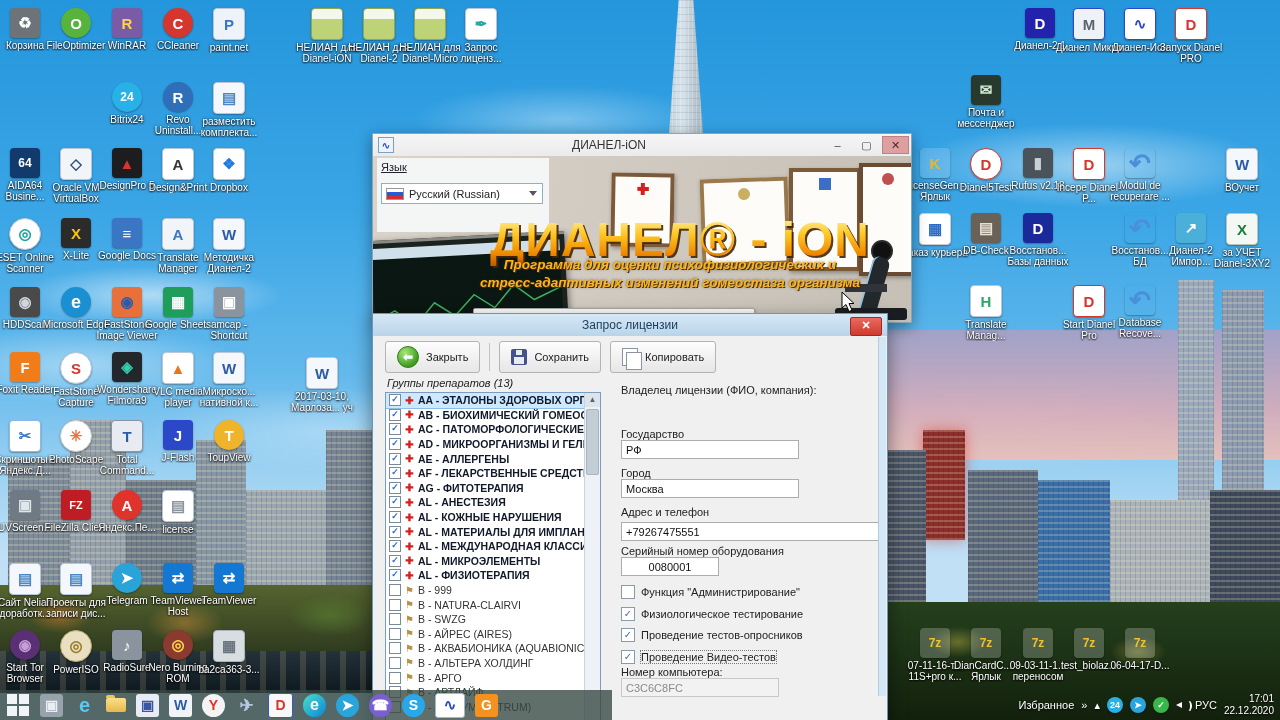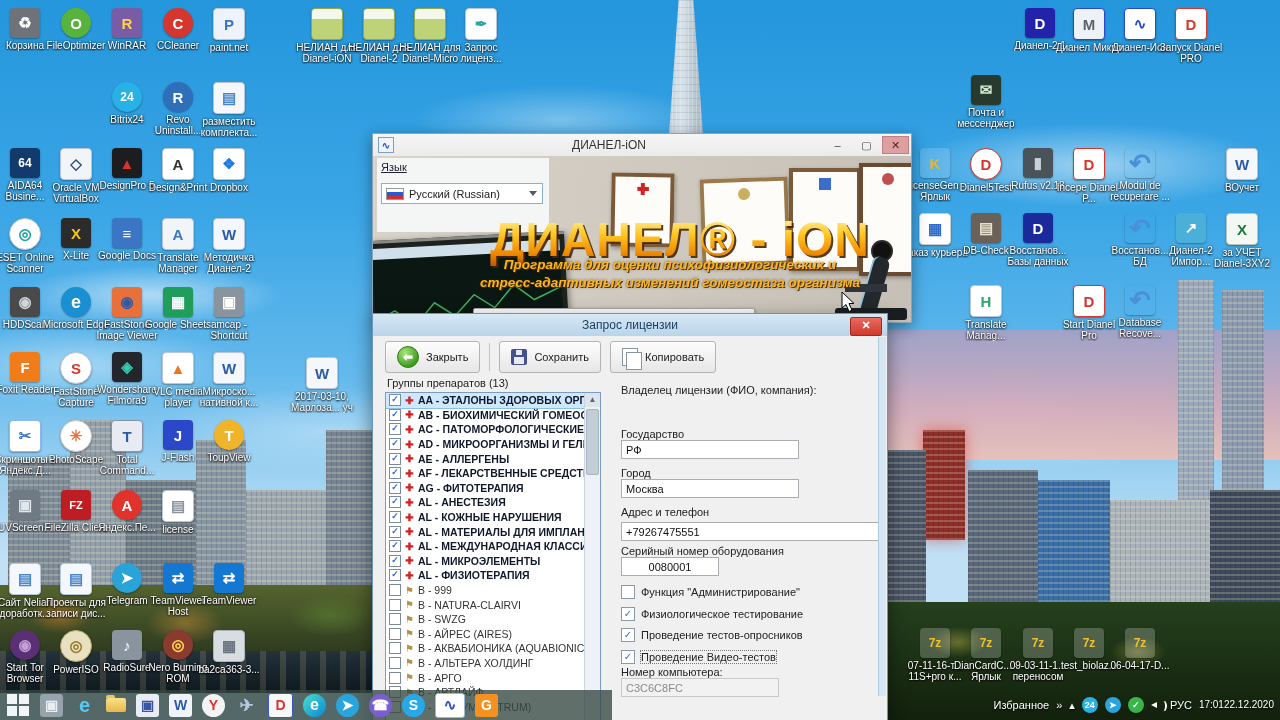--- a/index.html
+++ b/index.html
@@ -95,21 +95,21 @@
   .tsep{width:1px;height:28px;background:#c4c4c4;}
   .ic-back{width:20px;height:20px;border-radius:50%;background:radial-gradient(circle at 35% 30%,#a8e87a,#3f9e22 70%);
     color:#fff;font-weight:bold;font-size:12px;display:flex;align-items:center;justify-content:center;border:1px solid #2e7a12;}
   .ic-mail{width:20px;height:13px;background:#f4f6f8;border:1px solid #8a94a0;position:relative;}
   .ic-mail:after{content:"";position:absolute;left:0;top:0;border-left:10px solid transparent;border-right:10px solid transparent;border-top:7px solid #c0c8d0;}
   .ic-save{width:16px;height:16px;background:#44518e;border-radius:2px;position:relative;}
   .ic-save:after{content:"";position:absolute;left:3px;bottom:1px;width:10px;height:7px;background:#e8ecf2;}
   .ic-save:before{content:"";position:absolute;left:5px;top:1px;width:6px;height:5px;background:#e8ecf2;}
   .ic-copy{width:14px;height:16px;background:#fff;border:1px solid #8a94a0;position:relative;}
   .ic-copy:after{content:"";position:absolute;left:3px;top:3px;width:14px;height:16px;background:#fff;border:1px solid #8a94a0;}
-  #groups-label{position:absolute;left:14px;top:63px;font-size:11px;color:#222;}
+  #groups-label{position:absolute;left:14px;top:63px;font-size:11px;color:#222;font-style:italic;}
   #glist{position:absolute;left:12px;top:78px;width:214px;height:329px;background:#fff;border:1px solid #7a9cc0;overflow:hidden;}
   .lrow{height:14.6px;display:flex;align-items:center;gap:3px;padding-left:3px;padding-right:17px;font-size:10.5px;color:#333;white-space:nowrap;}
   .lrow.checked{font-weight:bold;color:#10182a;}
   .lrow.selected{background:#cde8ff;outline:1px solid #8cc0e8;}
   .cb{width:10px;height:10px;border:1px solid #7a8a9a;background:#fff;font-size:9px;line-height:9px;color:#2a6ad4;text-align:center;flex:none;}
   .ric{color:#d42020;font-size:10px;width:11px;text-align:center;flex:none;}
   .fic{color:#b8924a;font-size:10px;width:11px;text-align:center;flex:none;}
   #gscroll{position:absolute;right:0;top:0;width:15px;bottom:0;background:#eef2f6;border-left:1px solid #c8d4e0;}
   #gscroll .up{height:14px;background:#dde4ea;color:#5a6670;font-size:8px;text-align:center;line-height:14px;}
   #gscroll .thumb{position:absolute;left:1px;right:1px;top:16px;height:64px;background:#c2cdd6;border:1px solid #a8b4c0;border-radius:2px;}
@@ -132,21 +132,21 @@
   #start{width:24px;height:24px;display:grid;grid-template-columns:10px 10px;grid-template-rows:10px 10px;gap:2px;align-content:center;justify-content:center;}
   #start span{background:#f2f5f8;}
   .tb-folder{width:20px;height:14px;background:linear-gradient(#f8e08a,#e8b84a);border-radius:2px;position:relative;}
   .tb-folder:before{content:"";position:absolute;left:0;top:-3px;width:9px;height:3px;background:#e8c85a;border-radius:2px 2px 0 0;}
   #tray{position:absolute;right:0;bottom:0;height:30px;z-index:60;display:flex;align-items:center;gap:7px;padding-right:6px;color:#fff;}
   #tray .txt{font-size:11px;text-shadow:0 1px 2px #000;}
   .tr-ic{width:16px;height:16px;border-radius:50%;display:flex;align-items:center;justify-content:center;font-size:9px;font-weight:bold;color:#fff;flex:none;box-shadow:0 1px 2px rgba(0,0,0,.4);}
   .spk{width:8px;height:10px;position:relative;margin-right:4px;}
   .spk:before{content:"";position:absolute;left:0;top:2px;border-top:3px solid transparent;border-bottom:3px solid transparent;border-right:6px solid #fff;}
   .spk:after{content:"";position:absolute;left:7px;top:0px;width:6px;height:10px;border:1px solid transparent;border-right:2px solid #fff;border-radius:50%;}
-  #clock{display:flex;align-items:flex-end;line-height:1.25;}
+  #clock{display:flex;flex-direction:column;align-items:flex-end;line-height:1.25;}
   #clock div{font-size:10px;text-shadow:0 1px 2px #000;}
   #cursor{position:absolute;left:841px;top:291px;z-index:70;}
 </style>
 </head>
 <body>
 
 <div id="stage">
 
   <div id="sky"></div>
   <div id="clouds"></div>

